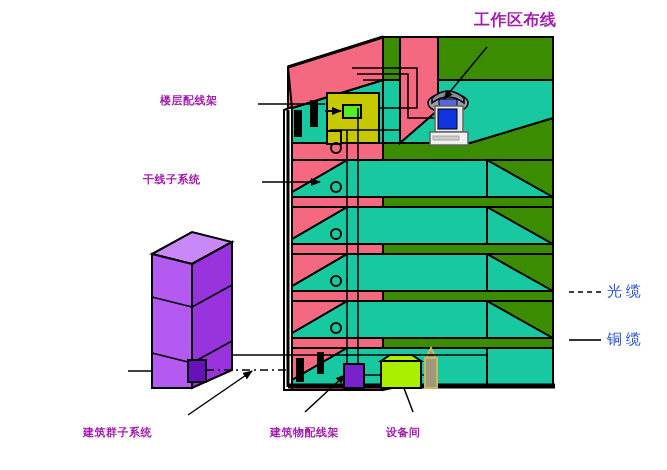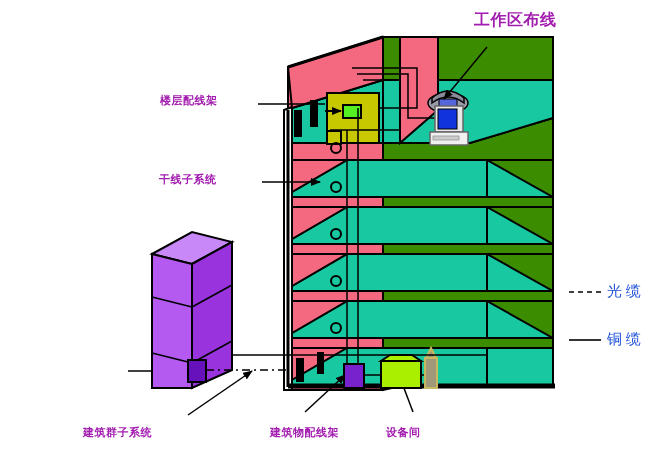--- a/index.html
+++ b/index.html
@@ -223,21 +223,21 @@
     <g>
       <line x1="569" y1="292" x2="601" y2="292" stroke="#000000" stroke-width="1.6" stroke-dasharray="5,4"></line>
       <line x1="569" y1="340" x2="601" y2="340" stroke="#000000" stroke-width="1.6"></line>
     </g>
   </svg>
 
   <div class="lbl lbl-lg" style="left:474px; top:12px;">工作区布线</div>
 
   <div class="lbl lbl-md" style="left:160px; top:95px;">楼层配线架</div>
 
-  <div class="lbl lbl-md" style="left:159px; top:174px;">干线子系统</div>
+  <div class="lbl lbl-md" style="left:143px; top:174px;">干线子系统</div>
 
 
   <div class="lbl lbl-md" style="left:270px; top:427px;">建筑物配线架</div>
 
   <div class="lbl lbl-md" style="left:83px; top:427px;">建筑群子系统</div>
 
   <div class="lbl lbl-md" style="left:386px; top:427px;">设备间</div>
 
   <div class="legend-text" style="left:607px; top:284px;">光  缆</div>
 

